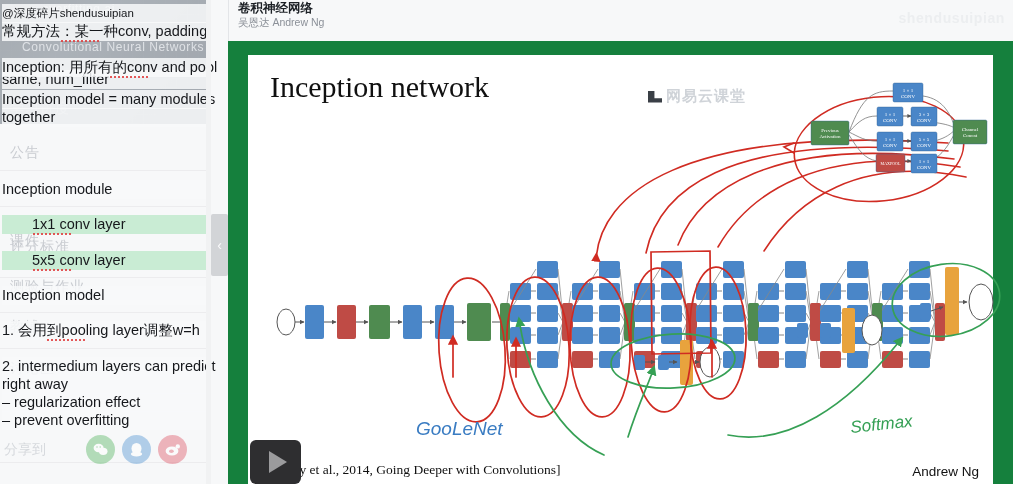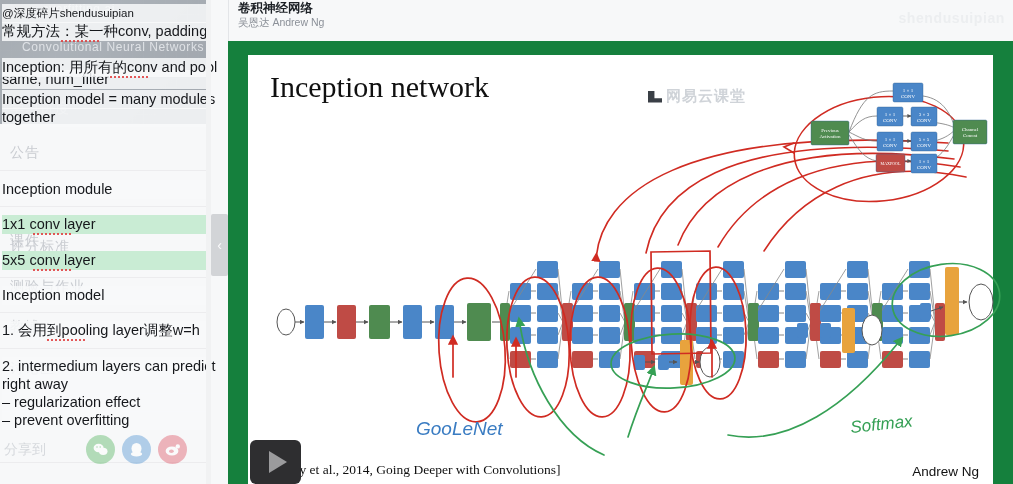--- a/index.html
+++ b/index.html
@@ -30,21 +30,21 @@
   .ghost-menu {
     position: absolute; color: #c9ccd1; font-size: 14px; letter-spacing: 1px;
   }
   .ghost-watermark {
     position: absolute; color: #dfe2e6; font-size: 12px; letter-spacing: .6px;
   }
   .note-line {
     position: absolute; color: #16181c; font-size: 14.5px; line-height: 19px;
     background: rgba(248,249,250,.86); white-space: pre;
   }
-  .note-line.hl { background: #c9ecd4; }
+  .note-line.hl { background: #c9ecd4; padding-left: 30px; }
   .squiggle {
     position: absolute; height: 4px;
     background-image: radial-gradient(circle at 2px 3px, #e03b3b 1.2px, transparent 1.4px);
     background-size: 4px 4px; background-repeat: repeat-x; opacity: .85;
   }
   .divider { position: absolute; left: 0; width: 206px; height: 1px; background: #ececee; }
 
   .share-row { position: absolute; left: 0; top: 431px; width: 206px; height: 40px; padding-left: 36px; }
   .share-label { position: absolute; left: 4px; top: 10px; font-size: 14px; color: #d6d9dd; }
   .share-ico {

